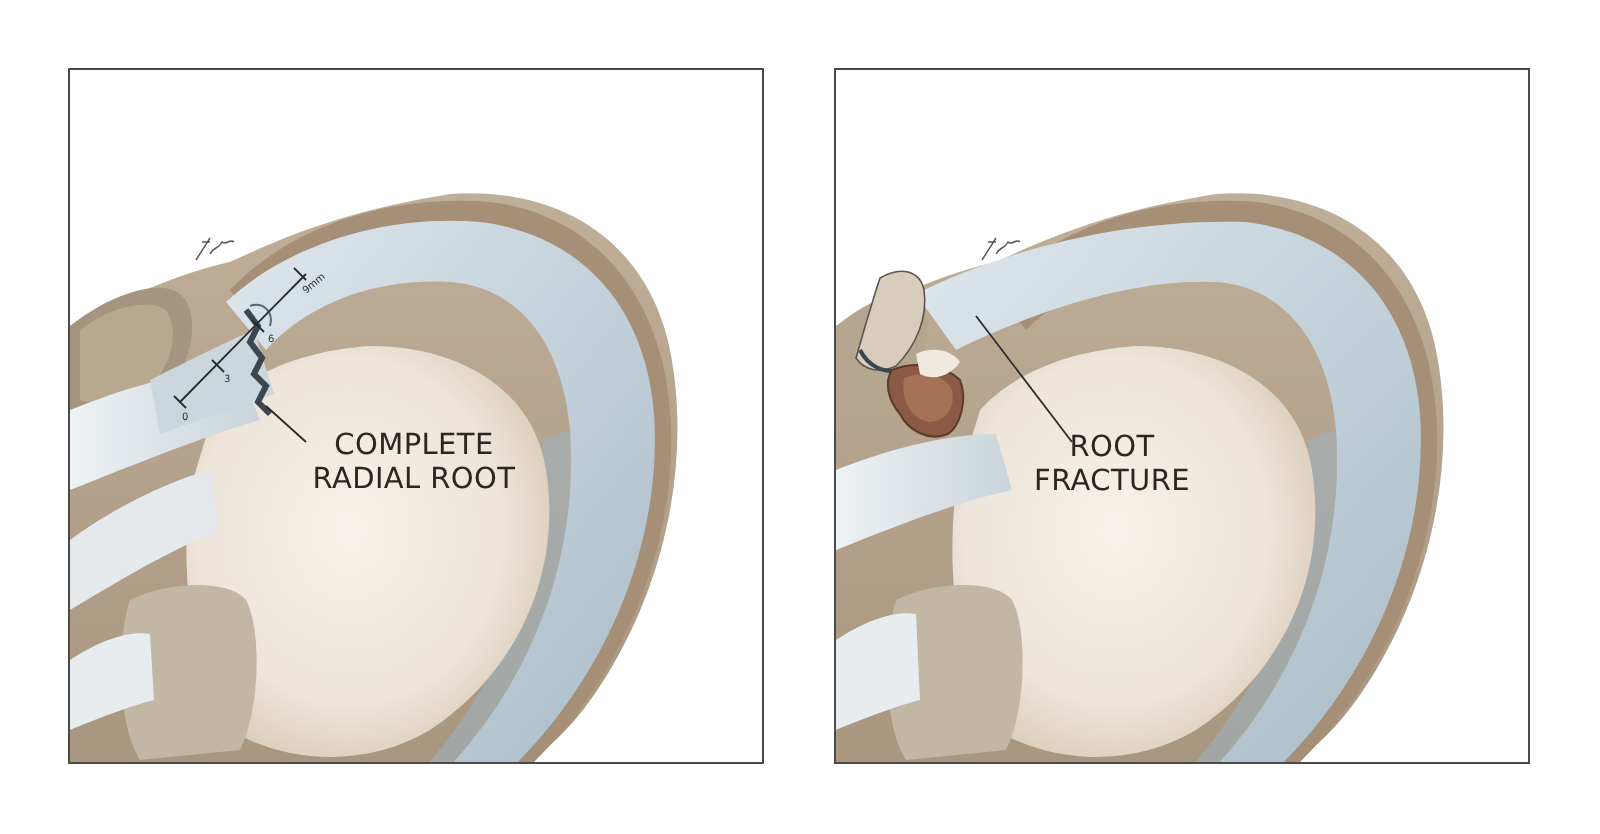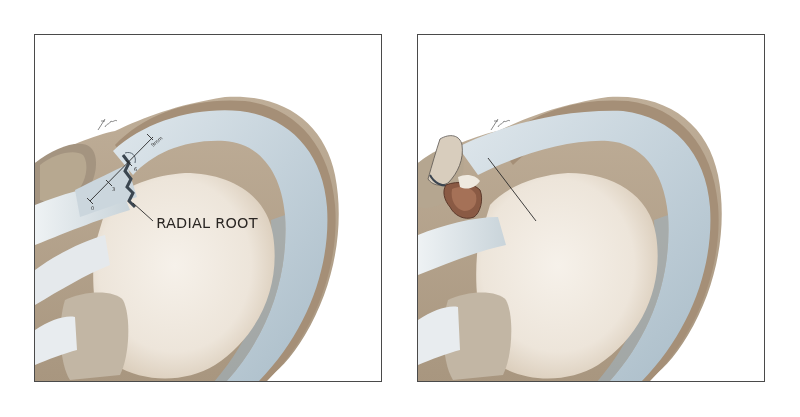--- a/index.html
+++ b/index.html
@@ -77,20 +77,21 @@
     <text x="56" y="175" font-size="5" fill="#333" font-family="DejaVu Sans, sans-serif">0</text>
     <text x="77" y="156" font-size="5" fill="#333" font-family="DejaVu Sans, sans-serif">3</text>
     <text x="99" y="136" font-size="5" fill="#333" font-family="DejaVu Sans, sans-serif">6</text>
     <text x="118" y="112" font-size="5" fill="#333" font-family="DejaVu Sans, sans-serif" transform="rotate(-40 118 112)">9mm</text>
 
     <path d="M63,95 L70,84 M66,86 L70,86 M70,92 C72,88 74,90 76,86 C78,88 80,84 82,86" stroke="#555" stroke-width="0.7" fill="none"></path>
 
     <line x1="98" y1="168" x2="118" y2="186" stroke="#2a2a2a" stroke-width="0.9"></line>
   </svg>
   <div class="label" id="label-left">
+    <span>COMPLETE</span>
     <span>RADIAL ROOT</span>
   </div>
 </div>
 
 <div class="panel" id="panel-right">
   <svg viewBox="0 0 348 348">
     <defs>
       <radialGradient id="cartR" cx="0.45" cy="0.45" r="0.6">
         <stop offset="0" stop-color="#f6f1ea"></stop>
         <stop offset="0.7" stop-color="#ede5da"></stop>
@@ -128,14 +129,16 @@
 
     <path d="M0,200 C25,190 55,182 80,182 L88,210 C60,216 30,228 0,240 Z" fill="url(#ligR)"></path>
     <path d="M30,265 C50,255 80,255 88,265 C96,280 95,320 85,340 L35,345 C25,330 22,290 30,265 Z" fill="#c2b6a4"></path>
     <path d="M0,285 C15,275 30,270 40,272 L42,315 C30,318 12,325 0,330 Z" fill="#e8ecef"></path>
 
     <path d="M73,95 L80,84 M76,86 L80,86 M80,92 C82,88 84,90 86,86 C88,88 90,84 92,86" stroke="#555" stroke-width="0.7" fill="none"></path>
 
     <line x1="70" y1="123" x2="118" y2="186" stroke="#2a2a2a" stroke-width="0.9"></line>
   </svg>
   <div class="label" id="label-right">
+    <span>ROOT</span>
+    <span>FRACTURE</span>
   </div>
 </div>
 
 </body></html>

